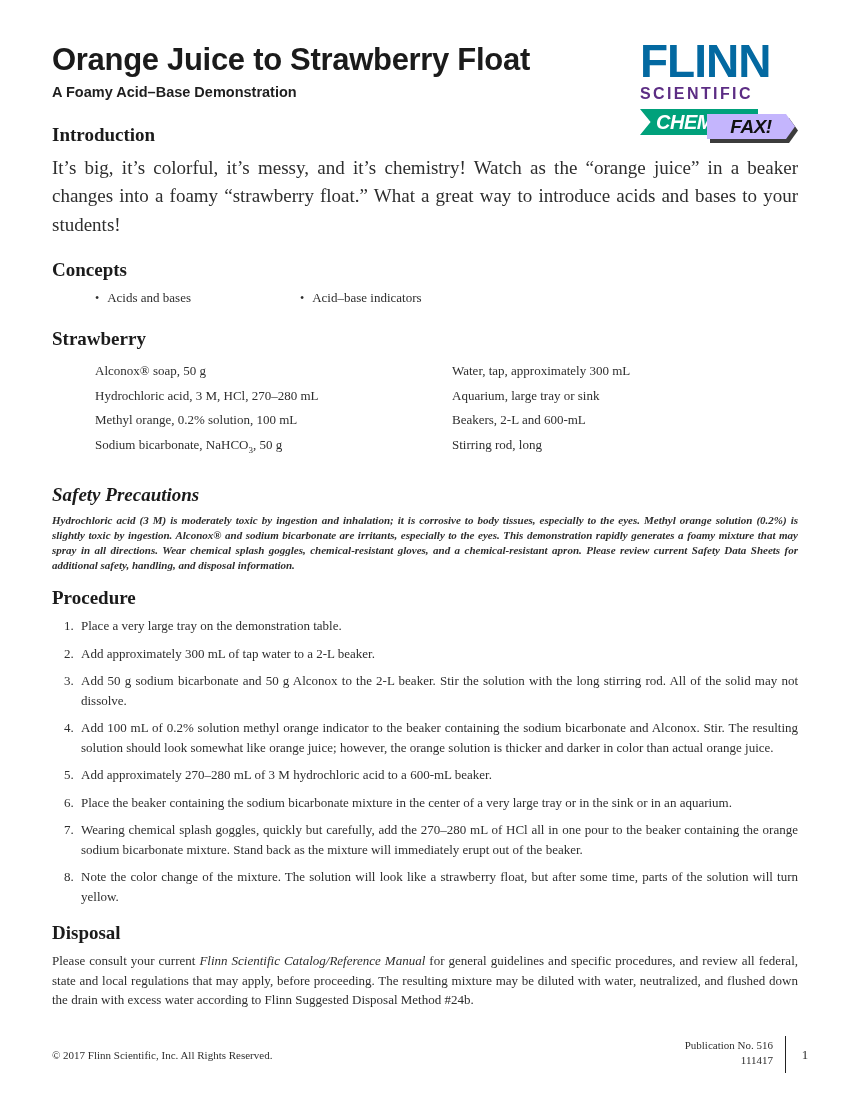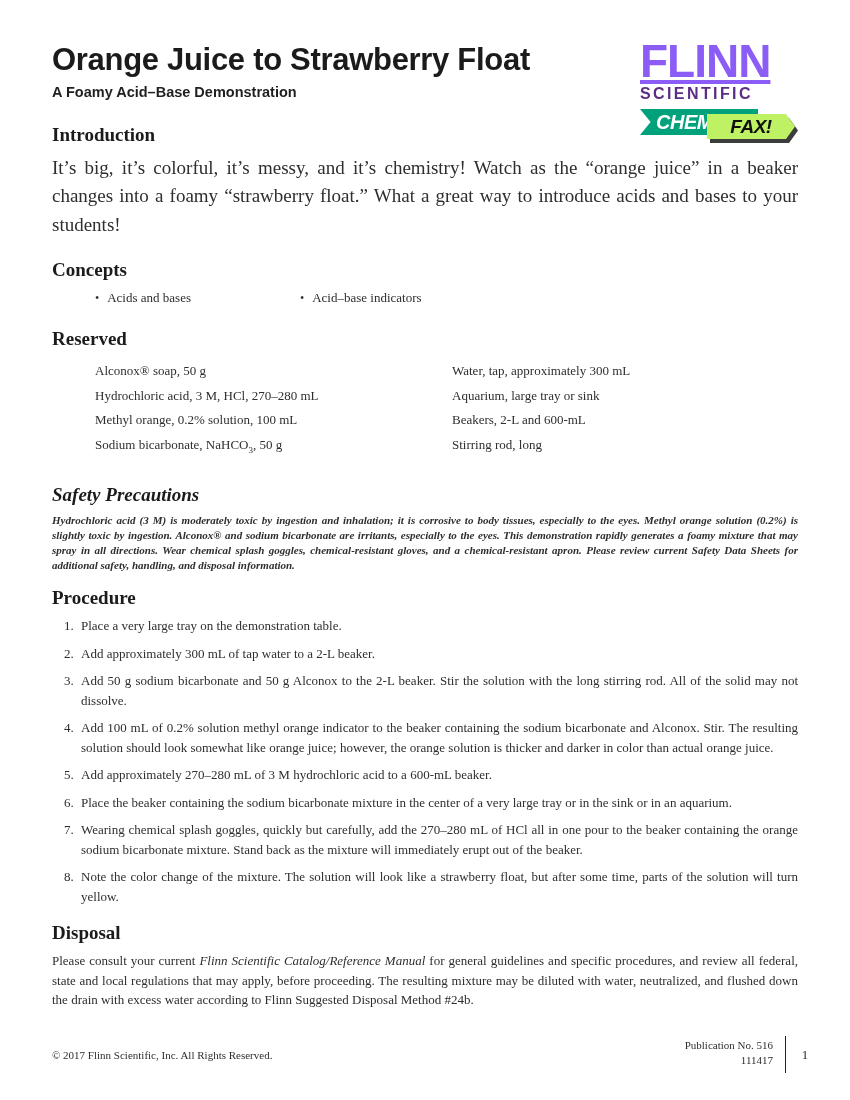--- a/index.html
+++ b/index.html
@@ -17,41 +17,41 @@
   }
   .doc-subtitle {
     font-family:"Liberation Sans", sans-serif; font-size:14.5px; font-weight:bold;
     color:#1f1f1f; margin-top:7px;
   }
 
   
   .logo { position:absolute; top:42px; right:50px; width:160px; }
   .logo-flinn {
     font-family:"Liberation Sans", sans-serif; font-weight:bold; font-size:46px;
-    line-height:0.85; letter-spacing:-1px; color:#8b5cf6;text-decoration:underline;
+    line-height:0.85; letter-spacing:-1px; color:#0369a1;
   }
   .logo-scientific {
     font-family:"Liberation Sans", sans-serif; font-weight:bold; font-size:16px;
     letter-spacing:2.4px; color:#5C2D84; margin-top:4px;
   }
   .banner { position:relative; height:36px; margin-top:6px; }
   .banner-ribbon {
     position:absolute; left:0; top:0; width:118px; height:26px; background:#00A17B;
     clip-path:polygon(0 0, 100% 0, 100% 100%, 0 100%, 9% 50%);
     color:#ffffff; font-style:italic; font-weight:bold;
     font-family:Liberation Sans, sans-serif; font-size:20px;
     display:flex; align-items:center; padding-left:16px; box-sizing:border-box;
     letter-spacing:-0.5px;
   }
   .banner-fax-shadow {
     position:absolute; left:70px; top:9px; width:88px; height:25px; background:#3c3c3c;
     clip-path:polygon(0 0, 79px 0, 88px 50%, 79px 100%, 0 100%);
   }
   .banner-fax {
-    position:absolute; left:67px; top:5px; width:88px; height:25px; background:#bef264;
+    position:absolute; left:67px; top:5px; width:88px; height:25px; background:#c4b5fd;
     clip-path:polygon(0 0, 79px 0, 88px 50%, 79px 100%, 0 100%);
     display:flex; align-items:center; justify-content:center;
     font-family:"Liberation Sans", sans-serif; font-style:italic; font-weight:bold;
     font-size:19px; color:#101010; letter-spacing:-0.5px;
   }
 
   
   .section-heading {
     font-family:"Liberation Serif", serif; font-size:19px; font-weight:bold;
     color:#1b1b1b; margin:0;
@@ -127,21 +127,21 @@
       <div class="concept-item">
         <span class="bullet">•</span>
         <span>Acids and bases</span>
       </div>
       <div class="concept-item">
         <span class="bullet">•</span>
         <span>Acid–base indicators</span>
       </div>
     </div>
 
-    <h2 class="section-heading mt-22">Reserved</h2>
+    <h2 class="section-heading mt-22">Strawberry</h2>
     <div class="materials-grid">
       <div>Alconox® soap, 50 g</div>
       <div>Water, tap, approximately 300 mL</div>
       <div>Hydrochloric acid, 3 M, HCl, 270–280 mL</div>
       <div>Aquarium, large tray or sink</div>
       <div>Methyl orange, 0.2% solution, 100 mL</div>
       <div>Beakers, 2-L and 600-mL</div>
       <div><span>Sodium bicarbonate, NaHCO</span><sub>3</sub><span>, 50 g</span></div>
       <div>Stirring rod, long</div>
     </div>

